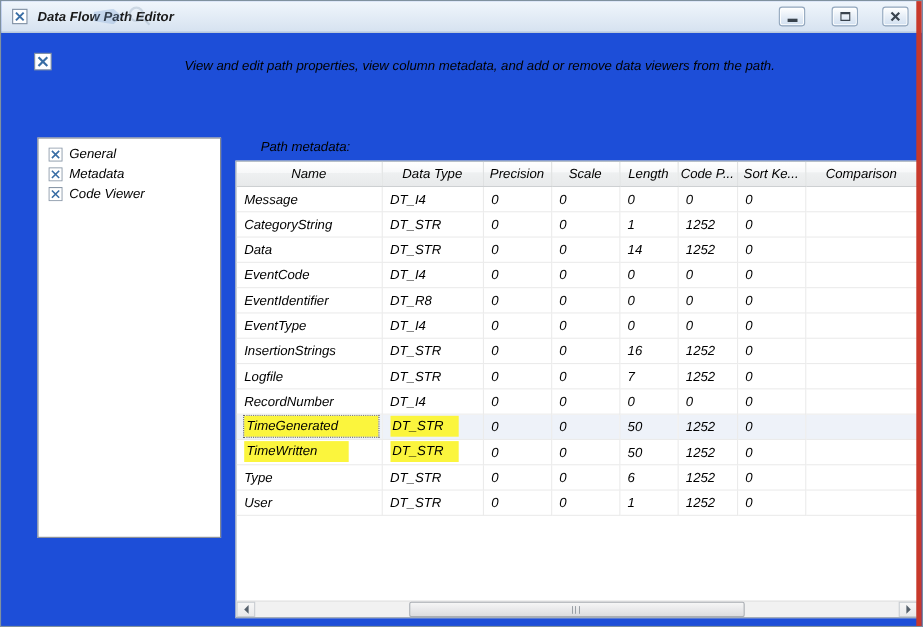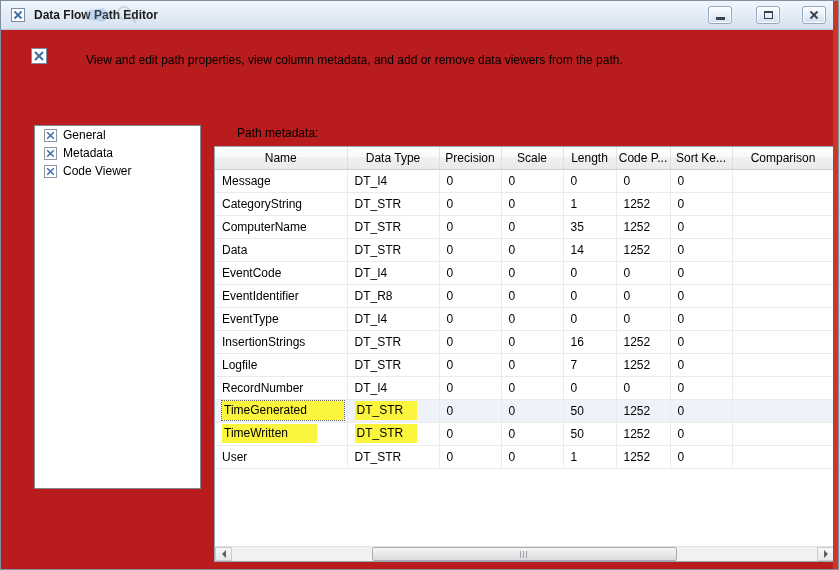--- a/index.html
+++ b/index.html
@@ -1,17 +1,17 @@
 <!DOCTYPE html>
 <html><head>
 <meta charset="utf-8">
 <style>
   * { margin:0; padding:0; box-sizing:border-box; }
   body { font-family:"Liberation Sans", sans-serif; font-size:12px; color:#000; background:#fff; }
-  .stage { position:relative; width:839px; height:570px; background:#b91c1c; border:1px solid #7f919f; overflow:hidden; }
+  .stage { position:relative; width:839px; height:570px; background:#1d4ed8; border:1px solid #7f919f; overflow:hidden;font-style:italic; }
 
   
   .titlebar { position:absolute; top:0; left:0; right:0; height:29px;
     background:linear-gradient(#f0f6fc,#d6e2f0); border-bottom:1px solid #bac9da;
     display:flex; align-items:center; }
   .app-icon { display:inline-flex; margin:0 8px 0 9px; }
   .title { font-weight:bold; font-size:12px; color:#1a1a1a; }
   .ghost { position:absolute; opacity:.28; }
   .ghost1 { left:84px; top:7px; width:26px; height:14px; background:#6f9bd1; border-radius:3px;
     clip-path:polygon(0 20%, 70% 0, 100% 50%, 70% 100%, 0 80%); }
@@ -25,25 +25,25 @@
   .glyph-max { width:9px; height:8px; border:1px solid #39434d; border-top-width:2px; }
   .glyph-close { position:relative; width:10px; height:10px; display:inline-block; }
   .glyph-close::before,.glyph-close::after { content:""; position:absolute; left:4.2px; top:0; width:1.8px; height:10px; background:#39434d; }
   .glyph-close::before { transform:rotate(45deg); } .glyph-close::after { transform:rotate(-45deg); }
 
   
   .red-edge { position:absolute; top:0; right:0; width:5px; height:570px; background:#c8392b; z-index:50; }
 
   
   .desc-icon { position:absolute; left:29px; top:46px; }
-  .desc-text { position:absolute; left:85px; top:52px; width:700px; color:#000; }
+  .desc-text { position:absolute; left:85px; top:52px; width:700px; color:#000;text-align:center; }
 
   
   .sidebar { position:absolute; left:33px; top:124px; width:167px; height:364px;
-    border:1px solid #828790; background:#fff; }
+    border:1px solid #828790; background:#fff; padding-top:5px; }
   .sb-item { display:flex; align-items:center; gap:6px; padding:2px 4px 2px 9px; cursor:default; }
   .sb-item .mini-icon { display:inline-flex; flex:0 0 auto; }
 
   
   .pm-label { position:absolute; left:236px; top:125px; }
 
   
   .table-wrap { position:absolute; left:213px; top:145px; width:621px; height:416px;
     border:1px solid #9aa5b1; background:#fff; overflow:hidden; }
   table { border-collapse:collapse; table-layout:fixed; width:619px; }
@@ -177,30 +177,20 @@
             <td>CategoryString</td>
             <td>DT_STR</td>
             <td>0</td>
             <td>0</td>
             <td>1</td>
             <td>1252</td>
             <td>0</td>
             <td></td>
           </tr>
           <tr>
-            <td>ComputerName</td>
-            <td>DT_STR</td>
-            <td>0</td>
-            <td>0</td>
-            <td>35</td>
-            <td>1252</td>
-            <td>0</td>
-            <td></td>
-          </tr>
-          <tr>
             <td>Data</td>
             <td>DT_STR</td>
             <td>0</td>
             <td>0</td>
             <td>14</td>
             <td>1252</td>
             <td>0</td>
             <td></td>
           </tr>
           <tr>
@@ -272,20 +262,30 @@
             <td>1252</td>
             <td>0</td>
             <td></td>
           </tr>
           <tr>
             <td><span class="hl hl-name">TimeWritten</span></td>
             <td><span class="hl hl-type">DT_STR</span></td>
             <td>0</td>
             <td>0</td>
             <td>50</td>
+            <td>1252</td>
+            <td>0</td>
+            <td></td>
+          </tr>
+          <tr>
+            <td>Type</td>
+            <td>DT_STR</td>
+            <td>0</td>
+            <td>0</td>
+            <td>6</td>
             <td>1252</td>
             <td>0</td>
             <td></td>
           </tr>
           <tr>
             <td>User</td>
             <td>DT_STR</td>
             <td>0</td>
             <td>0</td>
             <td>1</td>

